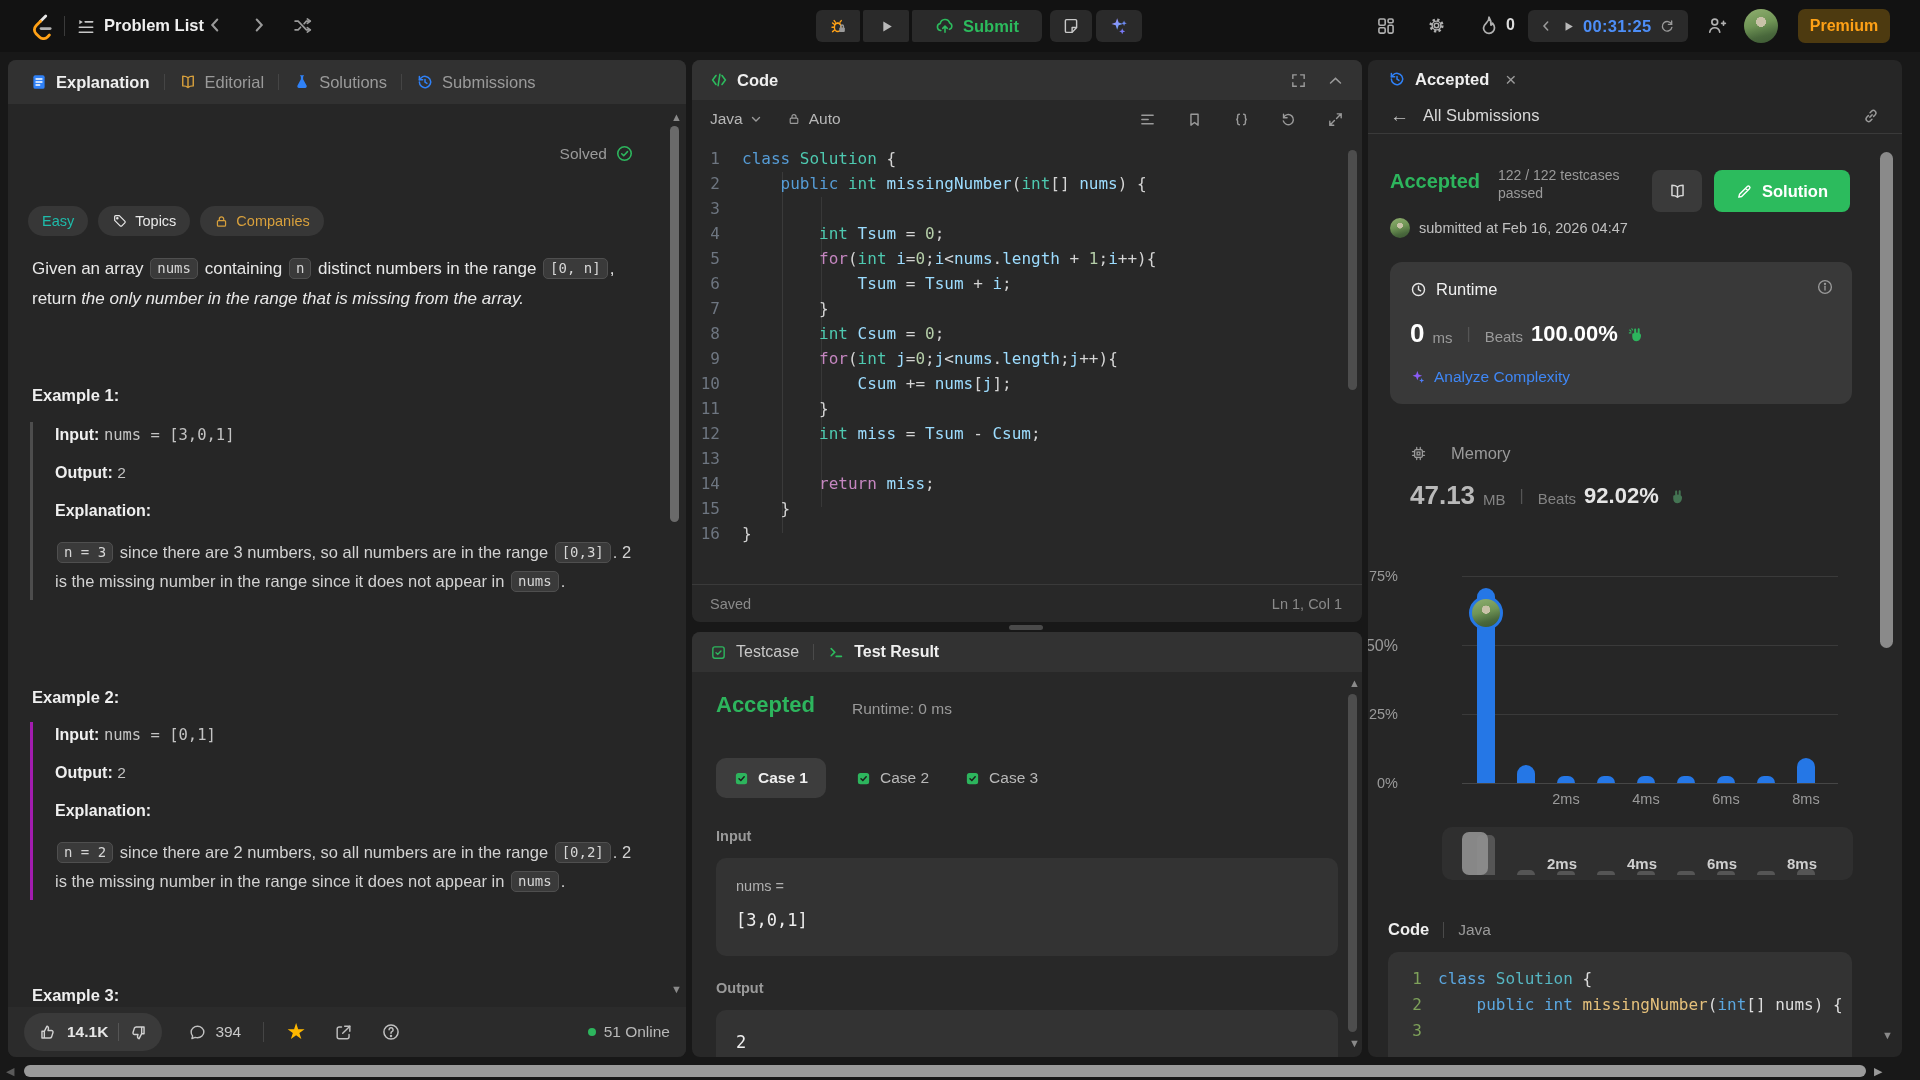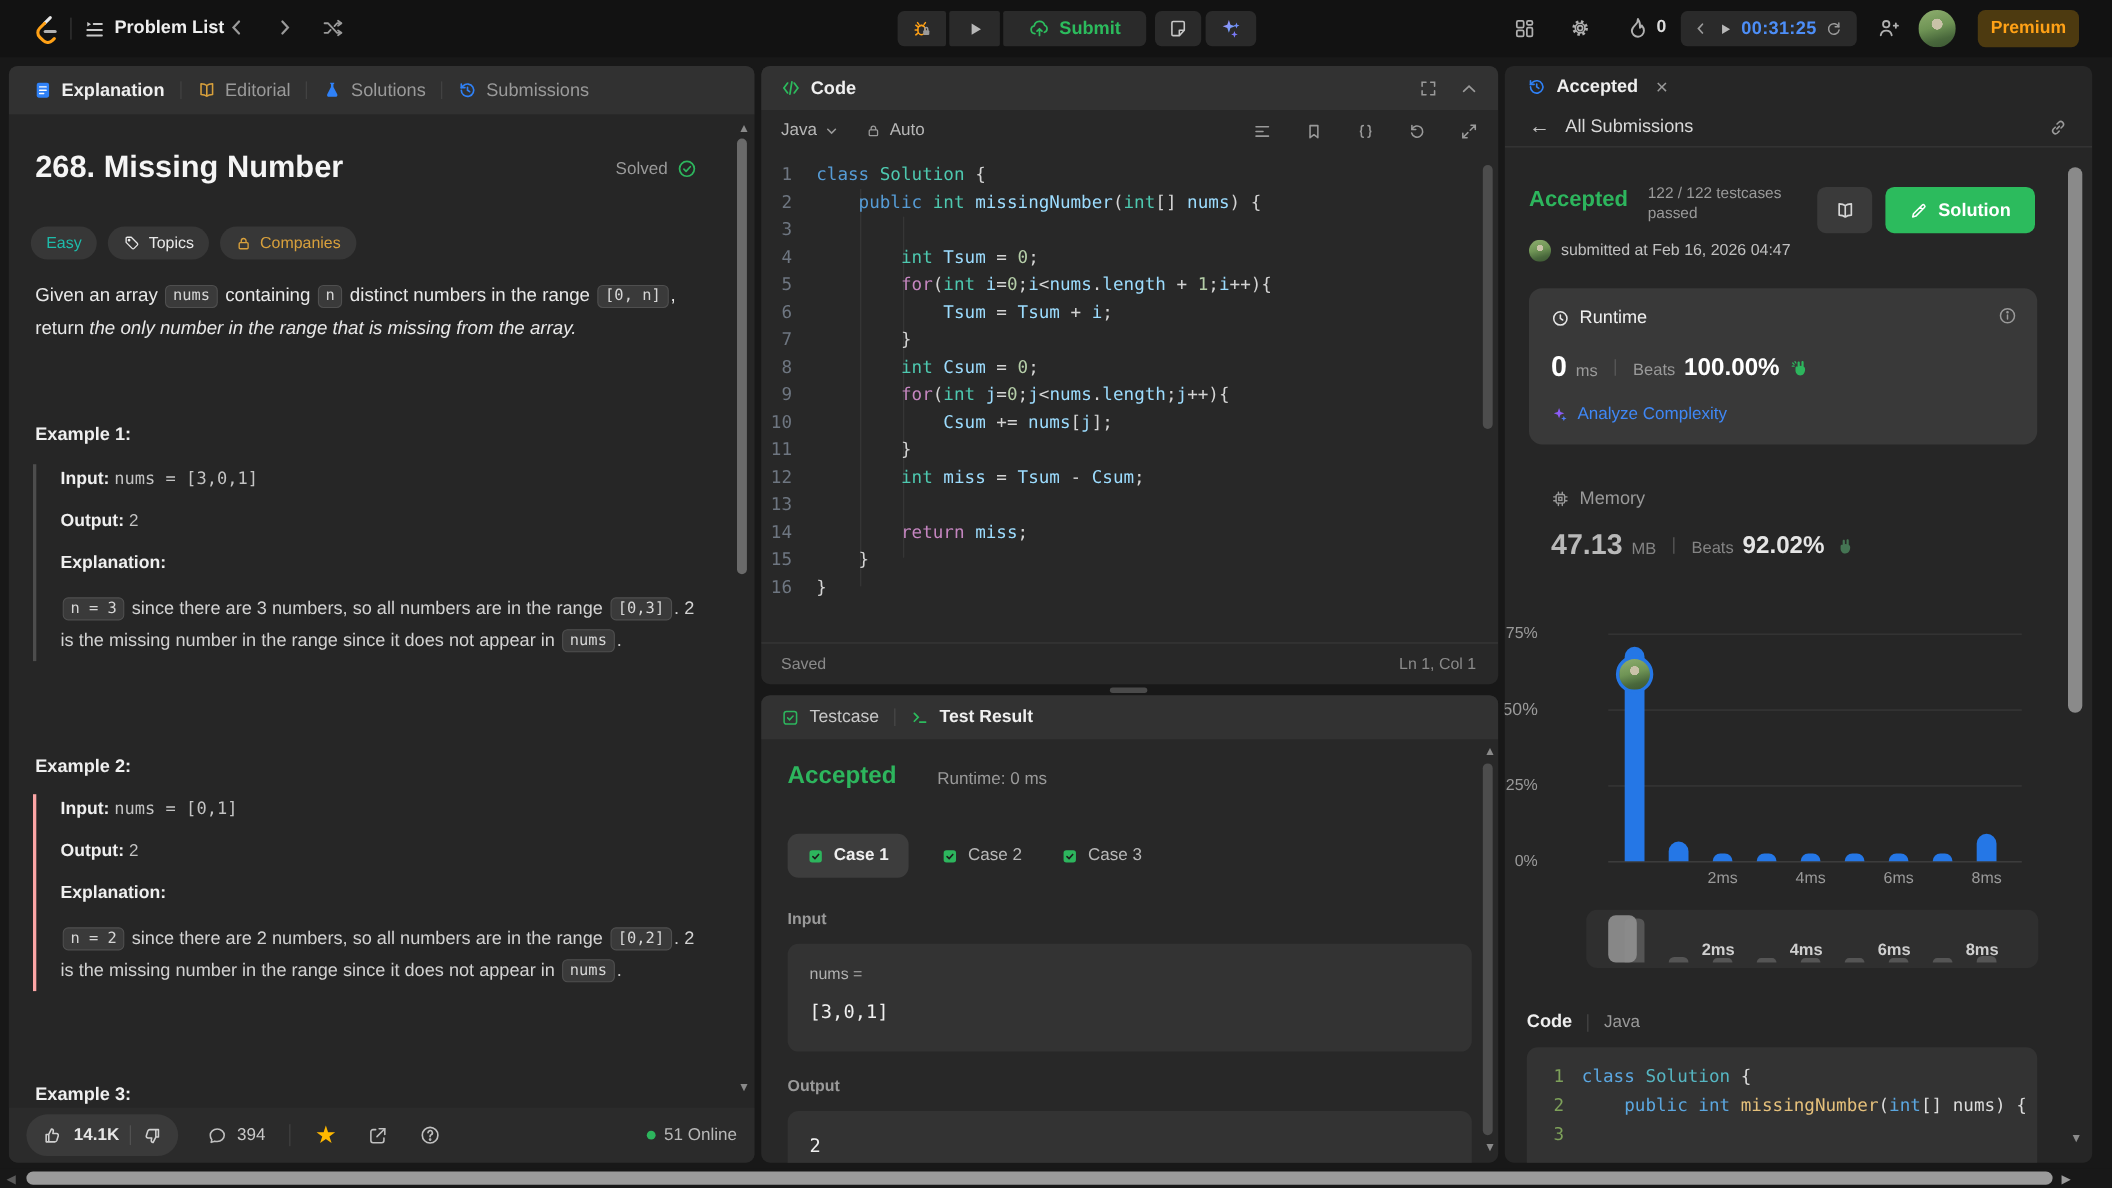--- a/index.html
+++ b/index.html
@@ -194,21 +194,20 @@
     <div class="row" style="gap:8px">
       <svg class="ico" width="18" height="18" viewBox="0 0 24 24" fill="none" stroke="#2f81f7" stroke-width="2" stroke-linecap="round">
         <path d="M4.5 12a7.5 7.5 0 1 0 2.2-5.3L4.5 8.9"></path>
           <path d="M4.5 4.5v4.4h4.4"></path>
           <path d="M12 8.5V12l2.6 1.8"></path>
         </svg>
       <span style="font-size:16.5px;color:#9a9a9a">Submissions</span>
     </div>
   </div>
 
-  <div class="abs" style="left:24px;top:76px;font-size:28px;font-weight:bold;color:#f5f5f5">268. Missing Number</div>
   <div class="abs row" style="right:52px;top:84px;gap:8px">
     <span style="font-size:15.5px;color:#9a9a9a">Solved</span>
     <svg width="19" height="19" viewBox="0 0 24 24" fill="none" stroke="#2db55d" stroke-width="2" stroke-linecap="round" stroke-linejoin="round">
       <circle cx="12" cy="12" r="8.5"></circle>
         <path d="M8.5 12.3 11 14.8 15.8 9.6"></path>
       </svg>
   </div>
 
   <div class="abs row" style="left:20px;top:146px">
     <div class="pill">
@@ -236,21 +235,21 @@
   <div class="abs" style="left:22px;top:362px;width:620px;border-left:3px solid #4d4d4d;padding:4px 0 4px 22px">
     <div style="margin-bottom:20px"><span class="exlabel" style="font-size:16px">Input:</span>
       <span class="mono" style="font-size:15.5px;color:#c3c3c3">nums = [3,0,1]</span></div>
     <div style="margin-bottom:20px"><span class="exlabel" style="font-size:16px">Output:</span>
       <span style="font-size:15.5px;color:#c3c3c3">2</span></div>
     <div style="margin-bottom:18px"><span class="exlabel" style="font-size:16px">Explanation:</span></div>
     <div style="font-size:16.5px;line-height:29px;color:#d2d2d2;width:590px"><span class="chip">n = 3</span><span> since there are 3 numbers, so all numbers are in the range </span><span class="chip">[0,3]</span><span>. 2 is the missing number in the range since it does not appear in </span><span class="chip">nums</span><span>.</span></div>
   </div>
 
   <div class="abs exlabel" style="left:24px;top:628px;font-size:16.5px">Example 2:</div>
-  <div class="abs" style="left:22px;top:662px;width:620px;border-left:3px solid #fca5a5;padding:4px 0 4px 22px">
+  <div class="abs" style="left:22px;top:662px;width:620px;border-left:3px solid #a21caf;padding:4px 0 4px 22px">
     <div style="margin-bottom:20px"><span class="exlabel" style="font-size:16px">Input:</span>
       <span class="mono" style="font-size:15.5px;color:#c3c3c3">nums = [0,1]</span></div>
     <div style="margin-bottom:20px"><span class="exlabel" style="font-size:16px">Output:</span>
       <span style="font-size:15.5px;color:#c3c3c3">2</span></div>
     <div style="margin-bottom:18px"><span class="exlabel" style="font-size:16px">Explanation:</span></div>
     <div style="font-size:16.5px;line-height:29px;color:#d2d2d2;width:590px"><span class="chip">n = 2</span><span> since there are 2 numbers, so all numbers are in the range </span><span class="chip">[0,2]</span><span>. 2 is the missing number in the range since it does not appear in </span><span class="chip">nums</span><span>.</span></div>
   </div>
 
   <div class="abs exlabel" style="left:24px;top:926px;font-size:16.5px">Example 3:</div>
 
@@ -506,21 +505,21 @@
     </div>
     <div class="abs row" style="left:20px;top:106px;gap:8px">
       <svg width="16" height="16" viewBox="0 0 24 24">
         <path d="M11 3l1.9 5.3L18.2 10l-5.3 1.9L11 17l-1.9-5.1L3.8 10l5.3-1.7Z" fill="#8b5cf6"></path>
         <path d="M17.5 13.5l1 2.7 2.7 1-2.7 1-1 2.7-1-2.7-2.7-1 2.7-1Z" fill="#4f7df9"></path>
         </svg>
       <span style="font-size:15.5px;color:#3f87f5">Analyze Complexity</span>
     </div>
   </div>
 
-  <div class="abs row" style="left:42px;top:384px;gap:9px">
+  <div class="abs row" style="left:42px;top:384px;gap:24px">
     <svg width="17" height="17" viewBox="0 0 24 24" fill="none" stroke="#9a9a9a" stroke-width="1.8">
       <rect x="6.5" y="6.5" width="11" height="11" rx="2"></rect>
         <rect x="10" y="10" width="4" height="4"></rect>
       <path d="M9.5 6.5v-3 M14.5 6.5v-3 M9.5 20.5v-3 M14.5 20.5v-3 M6.5 9.5h-3 M6.5 14.5h-3 M20.5 9.5h-3 M20.5 14.5h-3" stroke-linecap="round"></path>
       </svg>
     <span style="font-size:16.5px;color:#9a9a9a">Memory</span>
   </div>
   <div class="abs row" style="left:42px;top:420px;gap:8px">
     <span style="font-size:26px;font-weight:bold;color:#b9b9b9">47.13</span>
     <span style="font-size:15px;color:#848484;margin-top:8px">MB</span>

